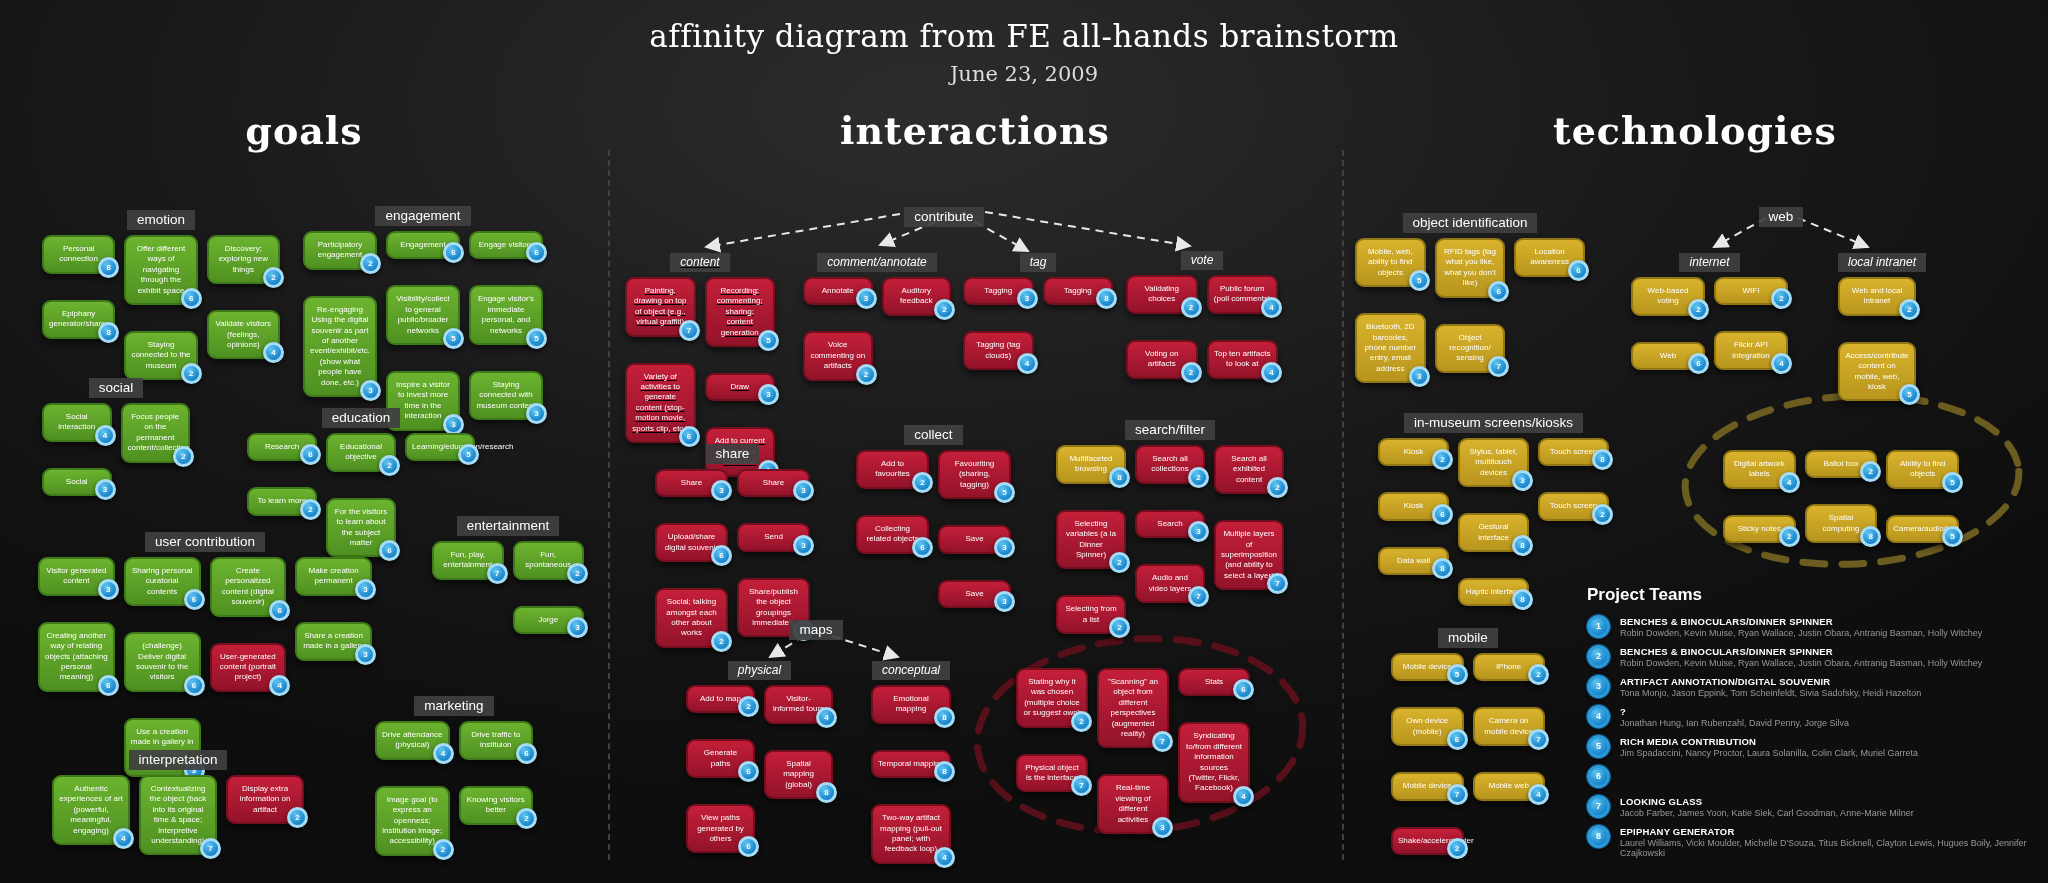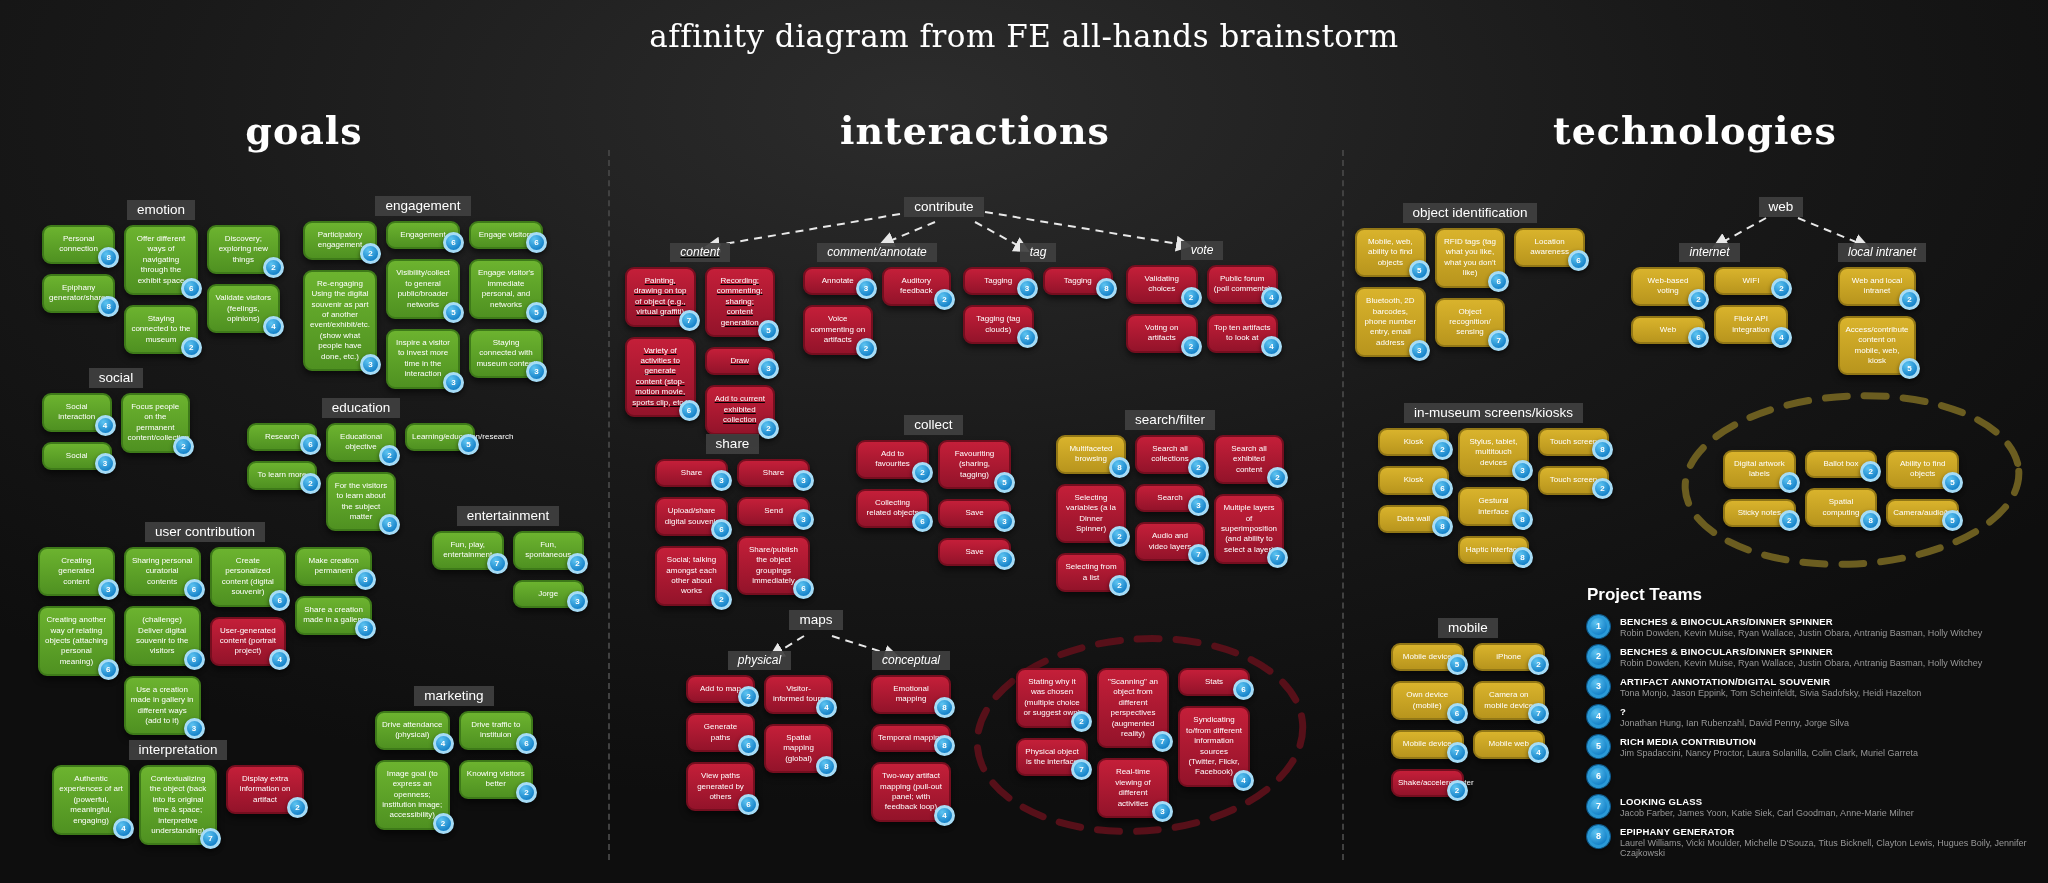--- a/index.html
+++ b/index.html
@@ -10,25 +10,25 @@
     font-family:"DejaVu Serif",serif;font-size:31px;letter-spacing:.5px;}
   .main-date{position:absolute;left:0;top:62px;width:100%;text-align:center;color:#ddd;
     font-family:"DejaVu Serif",serif;font-size:21px;}
   .col-title{position:absolute;top:108px;text-align:center;color:#fff;
     font-family:"DejaVu Serif",serif;font-weight:bold;font-size:38px;letter-spacing:1px;}
   #ct-goals{left:0;width:608px;}
   #ct-interactions{left:608px;width:734px;}
   #ct-technologies{left:1342px;width:706px;}
   .vsep{position:absolute;top:150px;height:710px;border-left:2px dashed #414141;}
   .group{position:absolute;}
-  .gheader{display:table;margin:0 auto 5px auto;background:rgba(64,64,64,.93);color:#fff;
+  .gheader{display:table;margin:10px auto 5px auto;background:rgba(64,64,64,.93);color:#fff;
     padding:2px 10px 3px 10px;font-size:13.5px;white-space:nowrap;}
   .gheader.italic{font-style:italic;font-size:12px;}
   .cols{display:flex;gap:9px;margin-top:4px;align-items:flex-start;}
-  .ncol{display:flex;flex-direction:column;gap:10px;flex:1;min-width:0;}
+  .ncol{display:flex;flex-direction:column;gap:26px;flex:1;min-width:0;}
   .note{position:relative;border-radius:9px;padding:7px 5px;color:#fff;font-size:8px;
     line-height:1.3;text-align:center;box-shadow:0 4px 6px rgba(0,0,0,.55);}
   .note.green{background:linear-gradient(180deg,#6cb32f 0%,#4f9121 100%);border:2px solid #3e7a19;}
   .note.red{background:linear-gradient(180deg,#c41f39 0%,#93132a 100%);border:2px solid #750e1f;}
   .note.yellow{background:linear-gradient(180deg,#d9b32c 0%,#b8951d 100%);border:2px solid #927716;}
   .badge{position:absolute;right:-6px;bottom:-6px;width:15px;height:15px;border-radius:50%;
     background:radial-gradient(circle at 35% 28%,#5ec5f2 0%,#1581c8 75%);
     border:3px solid #a6dcf6;box-shadow:0 2px 4px rgba(0,0,0,.55);
     color:#fff;font-size:8px;font-weight:bold;line-height:15px;text-align:center;}
   svg.overlay{position:absolute;left:0;top:0;pointer-events:none;}
@@ -42,20 +42,21 @@
   .tinfo{padding-top:1px;}
   .tname{font-size:9.5px;font-weight:bold;color:#fff;letter-spacing:.2px;}
   .tmembers{font-size:9px;color:#989898;margin-top:1px;}
 </style>
 </head>
 <body>
 
 <div id="stage">
 
   <div class="main-title">affinity diagram from FE all-hands brainstorm</div>
+  <div class="main-date">June 23, 2009</div>
 
   <div class="col-title" id="ct-goals">goals</div>
   <div class="col-title" id="ct-interactions">interactions</div>
   <div class="col-title" id="ct-technologies">technologies</div>
 
   <div class="vsep" style="left:608px"></div>
   <div class="vsep" style="left:1342px"></div>
 
   <svg class="overlay" width="2048" height="883">
     <defs>
@@ -139,21 +140,21 @@
           </div>
           <div class="ncol">
             <div class="note green"><span>Learning/education/research</span><div class="badge">5</div></div>
           </div>
         </div>
       </div>
       <div class="group" style="left: 38px; top: 522px; width: 334px;">
         <div class="gheader">user contribution</div>
         <div class="cols">
           <div class="ncol">
-            <div class="note green"><span>Creating generated content</span><div class="badge">3</div></div>
+            <div class="note green"><span>Visitor generated content</span><div class="badge">3</div></div>
             <div class="note green"><span>Creating another way of relating objects (attaching personal meaning)</span><div class="badge">6</div></div>
           </div>
           <div class="ncol">
             <div class="note green"><span>Sharing personal curatorial contents</span><div class="badge">6</div></div>
             <div class="note green"><span>(challenge) Deliver digital souvenir to the visitors</span><div class="badge">6</div></div>
             <div class="note green"><span>Use a creation made in gallery in different ways (add to it)</span><div class="badge">3</div></div>
           </div>
           <div class="ncol">
             <div class="note green"><span>Create personalized content (digital souvenir)</span><div class="badge">6</div></div>
             <div class="note red"><span>User-generated content (portrait project)</span><div class="badge">4</div></div>

